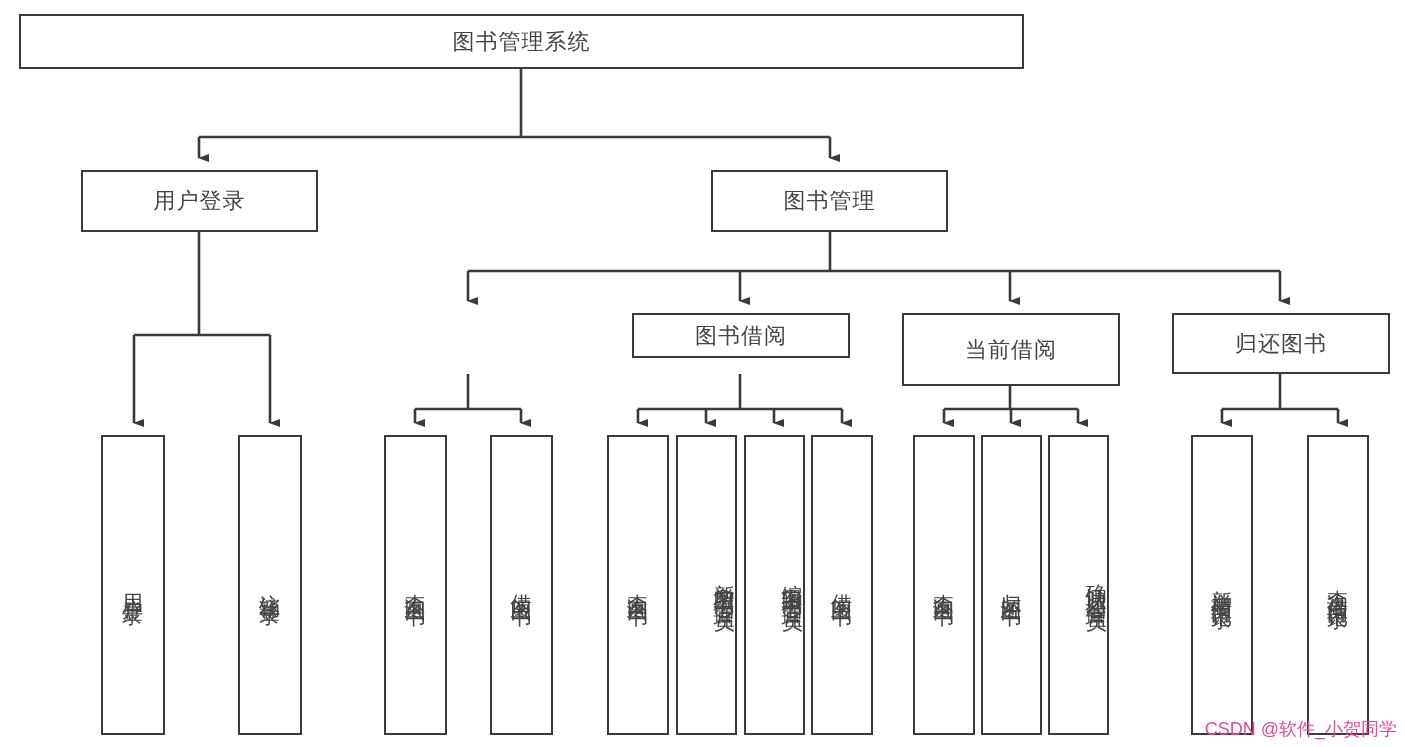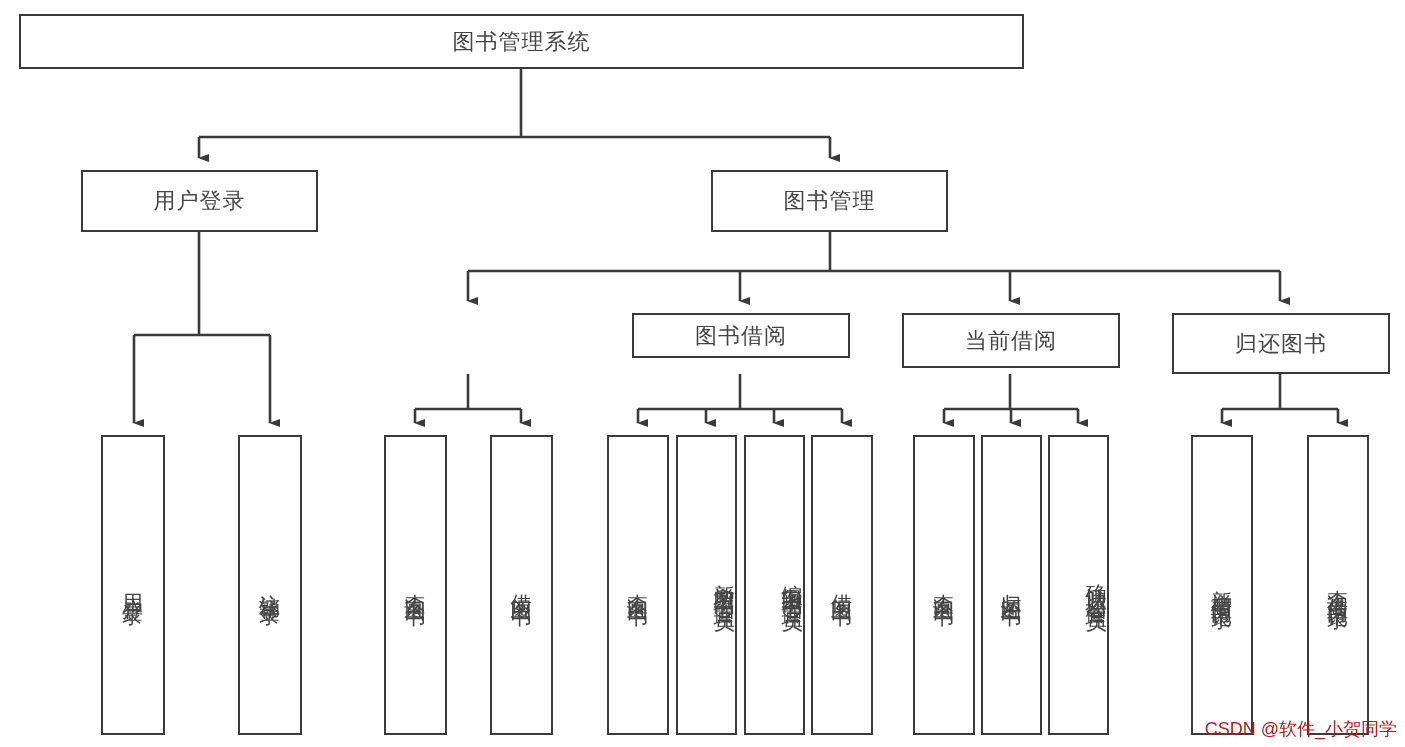--- a/index.html
+++ b/index.html
@@ -55,21 +55,21 @@
     width: 1405px;
     height: 747px;
     z-index: 1;
     pointer-events: none;
   }
   .watermark {
     position: absolute;
     right: 8px;
     bottom: 6px;
     font-size: 18px;
-    color: #b91c1c;
+    color: #ec4899;
     z-index: 5;
     white-space: nowrap;
   }
 </style>
 </head>
 <body>
 
 <div id="canvas">
 
   <svg id="edges" viewBox="0 0 1405 747">
@@ -129,21 +129,21 @@
   <div class="box h" style="left:81px; top:170px; width:237px; height:62px;">
     <span class="lbl">用户登录</span>
   </div>
   <div class="box h" style="left:711px; top:170px; width:237px; height:62px;">
     <span class="lbl">图书管理</span>
   </div>
 
   <div class="box h" style="left:632px; top:313px; width:218px; height:45px;">
     <span class="lbl">图书借阅</span>
   </div>
-  <div class="box h" style="left:902px; top:313px; width:218px; height:55px;">
+  <div class="box h" style="left:902px; top:313px; width:218px; height:73px;">
     <span class="lbl">当前借阅</span>
   </div>
   <div class="box h" style="left:1172px; top:313px; width:218px; height:61px;">
     <span class="lbl">归还图书</span>
   </div>
 
   <div class="box v" style="left:101px; top:435px; width:64px; height:300px;">
     <span class="lbl">用户登录</span>
   </div>
   <div class="box v" style="left:238px; top:435px; width:64px; height:300px;">

